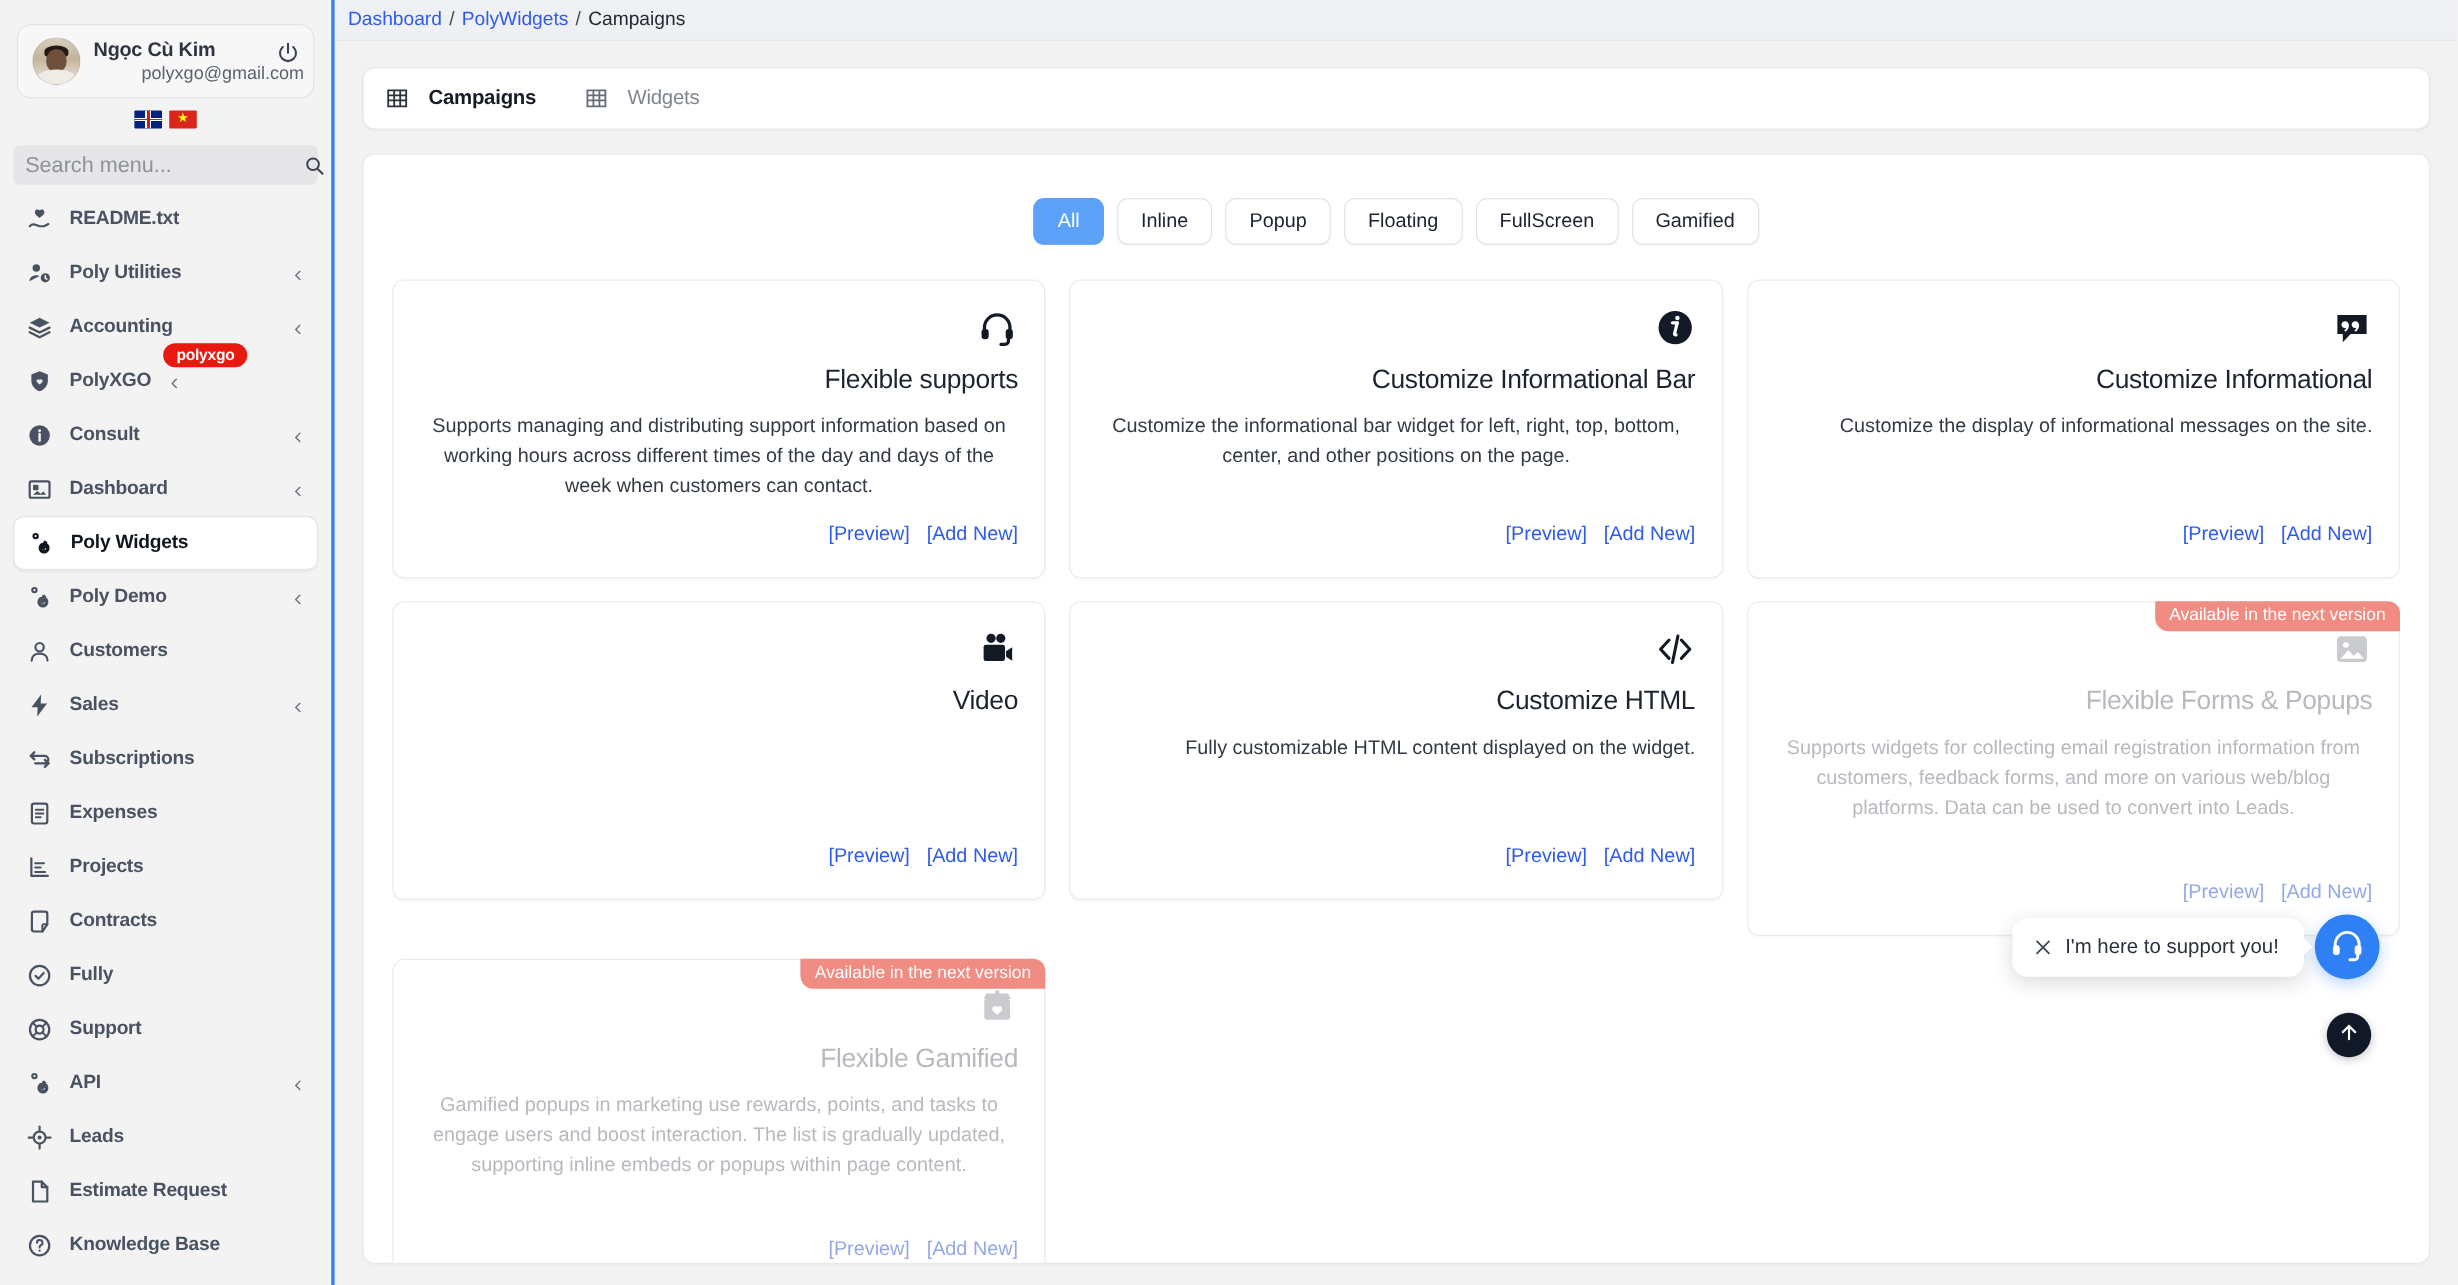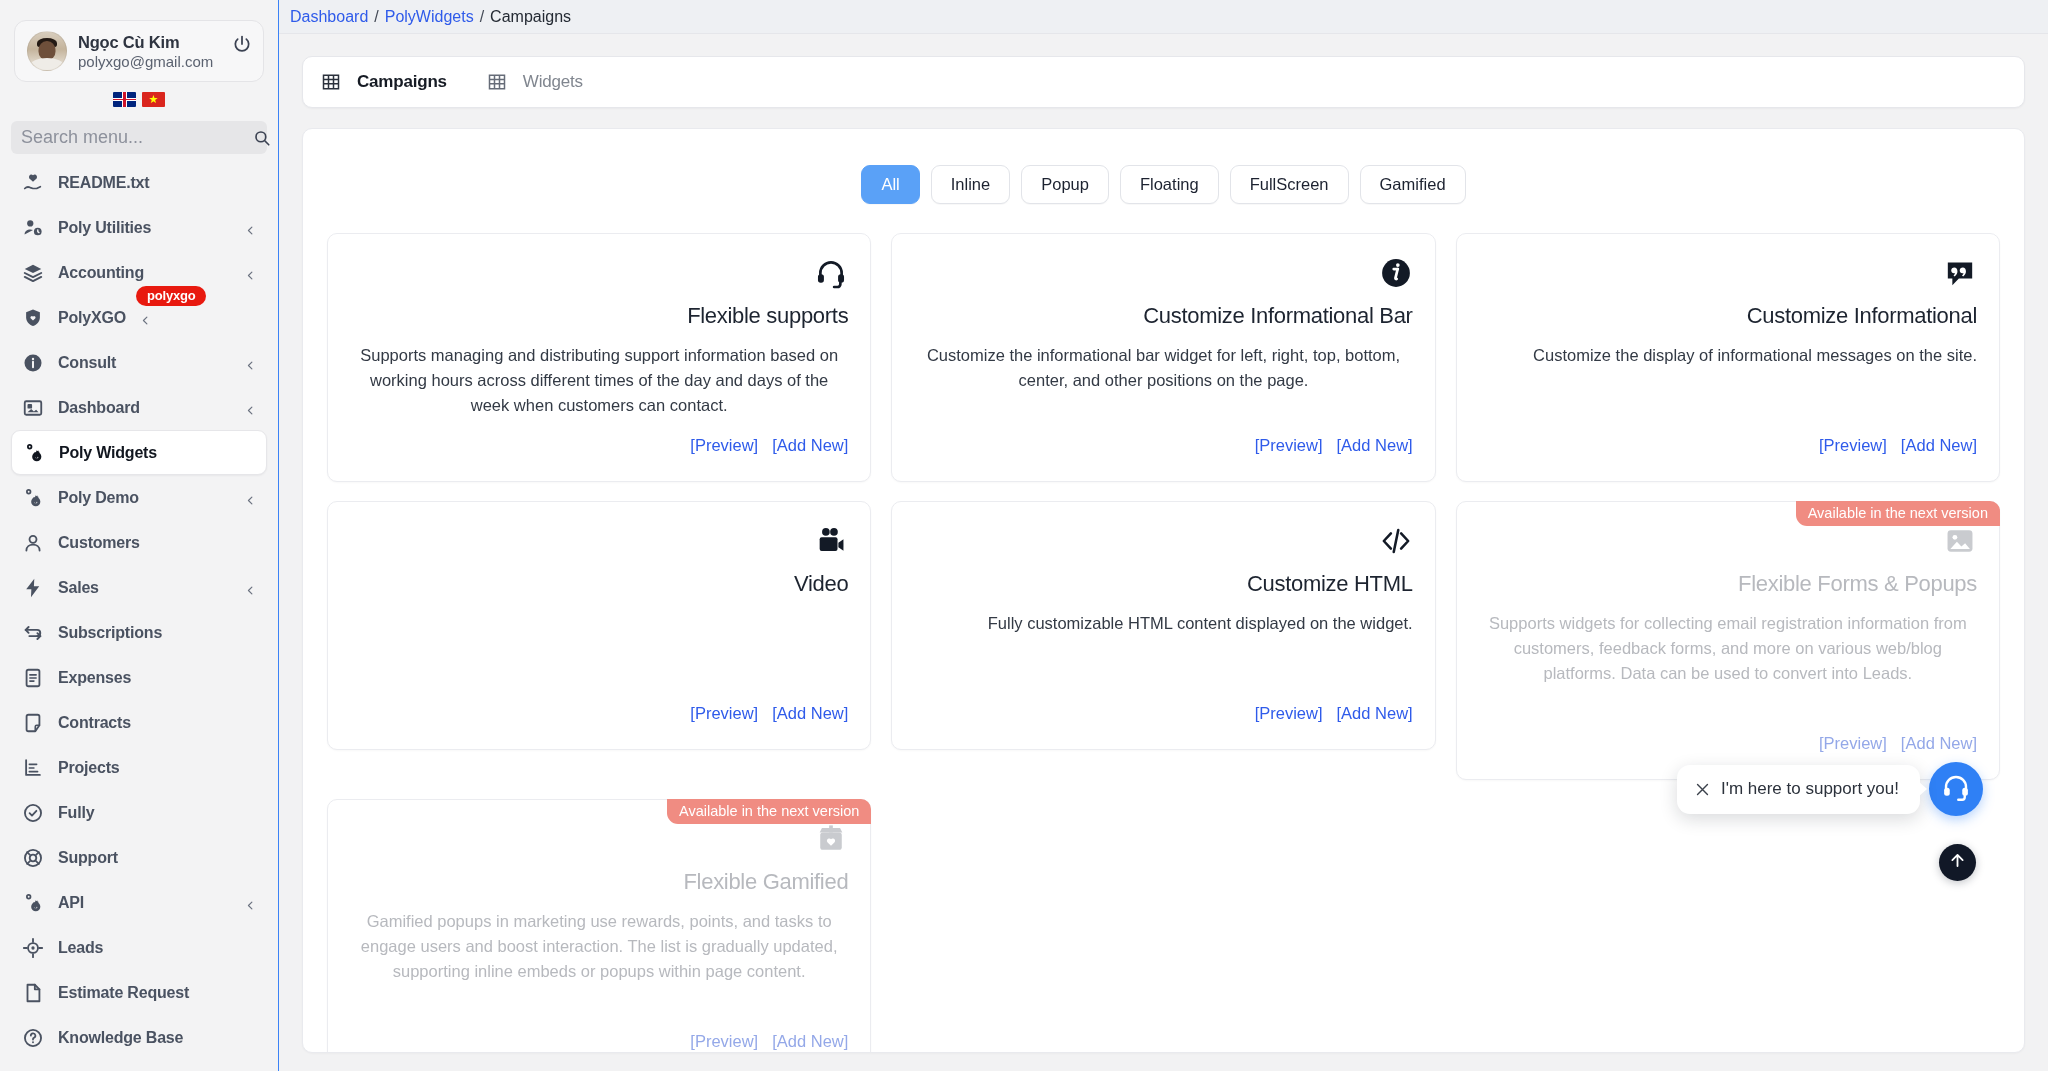--- a/index.html
+++ b/index.html
@@ -8,21 +8,21 @@
     overflow: hidden;
     font-family: "Liberation Sans", sans-serif;
     background: #f2f2f3;
   }
   body { display: flex; }
 
   
   #sidebar {
     width: 279px; height: 1071px;
     background: #f3f3f4;
-    border-right: 1px solid #3b82f6;
+    border-right: 3px solid #3b82f6;
     flex: 0 0 279px;
     position: relative;
     overflow: hidden;
   }
   .user-card {
     margin: 20px 14px 0 14px;
     background: #f7f7f8;
     border: 1px solid #e4e4e7;
     border-radius: 12px;
     height: 62px;
@@ -48,21 +48,21 @@
     width: 20px; height: 10px; border-radius: 50% 50% 30% 30%;
     background: #241a14;
   }
   .avatar .body {
     position: absolute; left: 50%; bottom: -4px; transform: translateX(-50%);
     width: 34px; height: 16px; border-radius: 50% 50% 0 0;
     background: #efece7;
   }
   .user-meta { margin-left: 11px; min-width: 0; }
   .user-name { font-size: 16.5px; font-weight: bold; color: #2e3440; letter-spacing: -.2px; }
-  .user-mail { font-size: 15px; color: #5b6270; margin-top: 1px; }
+  .user-mail { font-size: 15px; color: #5b6270; margin-top: 1px; margin-left: 40px; }
   .power-btn {
     position: absolute; right: 11px; top: 13px;
     width: 20px; height: 20px; color: #3b4252; cursor: pointer;
   }
   .flags { display: flex; justify-content: center; gap: 6px; margin-top: 10px; }
   .flag { width: 23px; height: 15px; border-radius: 1px; cursor: pointer; position: relative; overflow: hidden; display:block;}
   .flag-gb { background: #00247d; }
   .flag-gb::before {
     content: ""; position: absolute; left: 0; top: 0; width: 100%; height: 100%;
     background:
@@ -387,31 +387,31 @@
       </div>
       <div class="menu-item">
         <span class="menu-ic"><svg viewBox="0 0 24 24" fill="none" stroke="currentColor" stroke-width="1.9" stroke-linecap="round" stroke-linejoin="round">
             <rect x="5" y="3" width="14" height="18" rx="2" stroke-width="2"></rect>
             <path d="M8.6 8.6h6.8M8.6 12h6.8M8.6 15.4h4.4" stroke-width="1.8"></path>
           </svg></span>
         <span class="menu-label">Expenses</span>
       </div>
       <div class="menu-item">
         <span class="menu-ic"><svg viewBox="0 0 24 24" fill="none" stroke="currentColor" stroke-width="1.9" stroke-linecap="round" stroke-linejoin="round">
+            <path d="M4.5 3.5v16h15" stroke-width="2"></path>
+            <path d="M8 8h8M8 12h5M8 16h9" stroke-width="1.8"></path>
+          </svg></span>
+        <span class="menu-label">Projects</span>
+      </div>
+      <div class="menu-item">
+        <span class="menu-ic"><svg viewBox="0 0 24 24" fill="none" stroke="currentColor" stroke-width="1.9" stroke-linecap="round" stroke-linejoin="round">
             <path d="M5 5a2 2 0 0 1 2-2h10a2 2 0 0 1 2 2v9.5L14.5 21H7a2 2 0 0 1-2-2z" stroke-width="2"></path>
             <path d="M19 14.5h-3a1.5 1.5 0 0 0-1.5 1.5V21" stroke-width="1.8"></path>
           </svg></span>
         <span class="menu-label">Contracts</span>
-      </div>
-      <div class="menu-item">
-        <span class="menu-ic"><svg viewBox="0 0 24 24" fill="none" stroke="currentColor" stroke-width="1.9" stroke-linecap="round" stroke-linejoin="round">
-            <path d="M4.5 3.5v16h15" stroke-width="2"></path>
-            <path d="M8 8h8M8 12h5M8 16h9" stroke-width="1.8"></path>
-          </svg></span>
-        <span class="menu-label">Projects</span>
       </div>
       <div class="menu-item">
         <span class="menu-ic"><svg viewBox="0 0 24 24" fill="none" stroke="currentColor" stroke-width="1.9" stroke-linecap="round" stroke-linejoin="round">
             <circle cx="12" cy="12" r="8.8" stroke-width="2"></circle>
             <path d="M8.3 12.2l2.6 2.6 4.8-5.2" stroke-width="2"></path>
           </svg></span>
         <span class="menu-label">Fully</span>
       </div>
       <div class="menu-item">
         <span class="menu-ic"><svg viewBox="0 0 24 24" fill="none" stroke="currentColor" stroke-width="1.9" stroke-linecap="round" stroke-linejoin="round">

